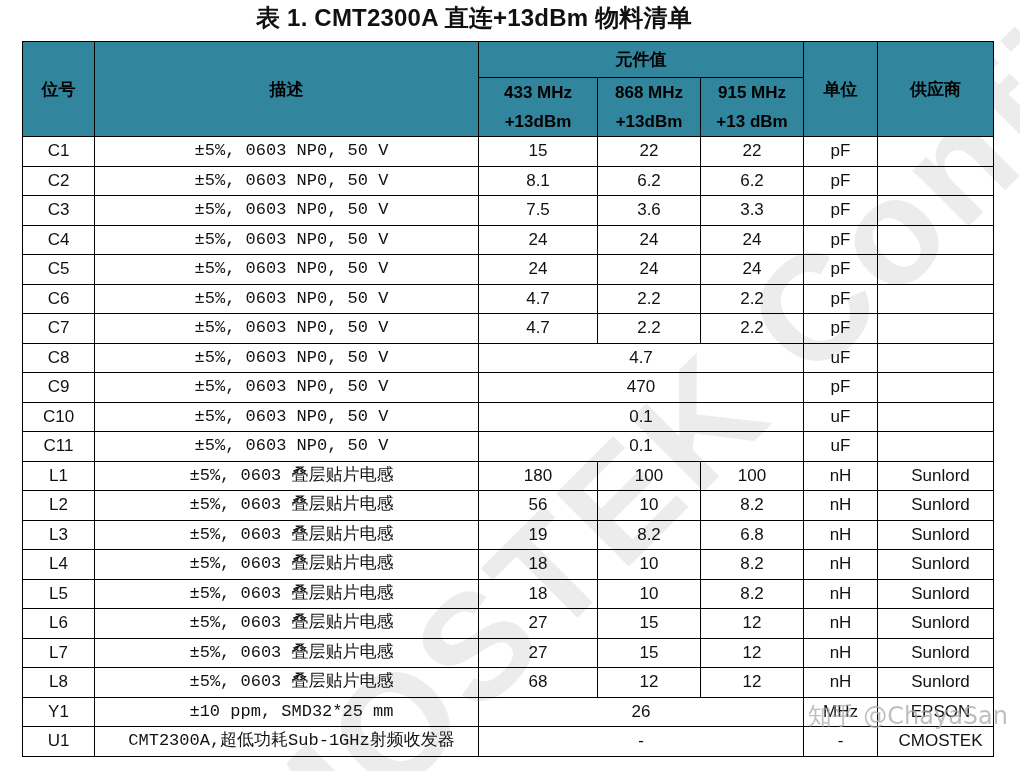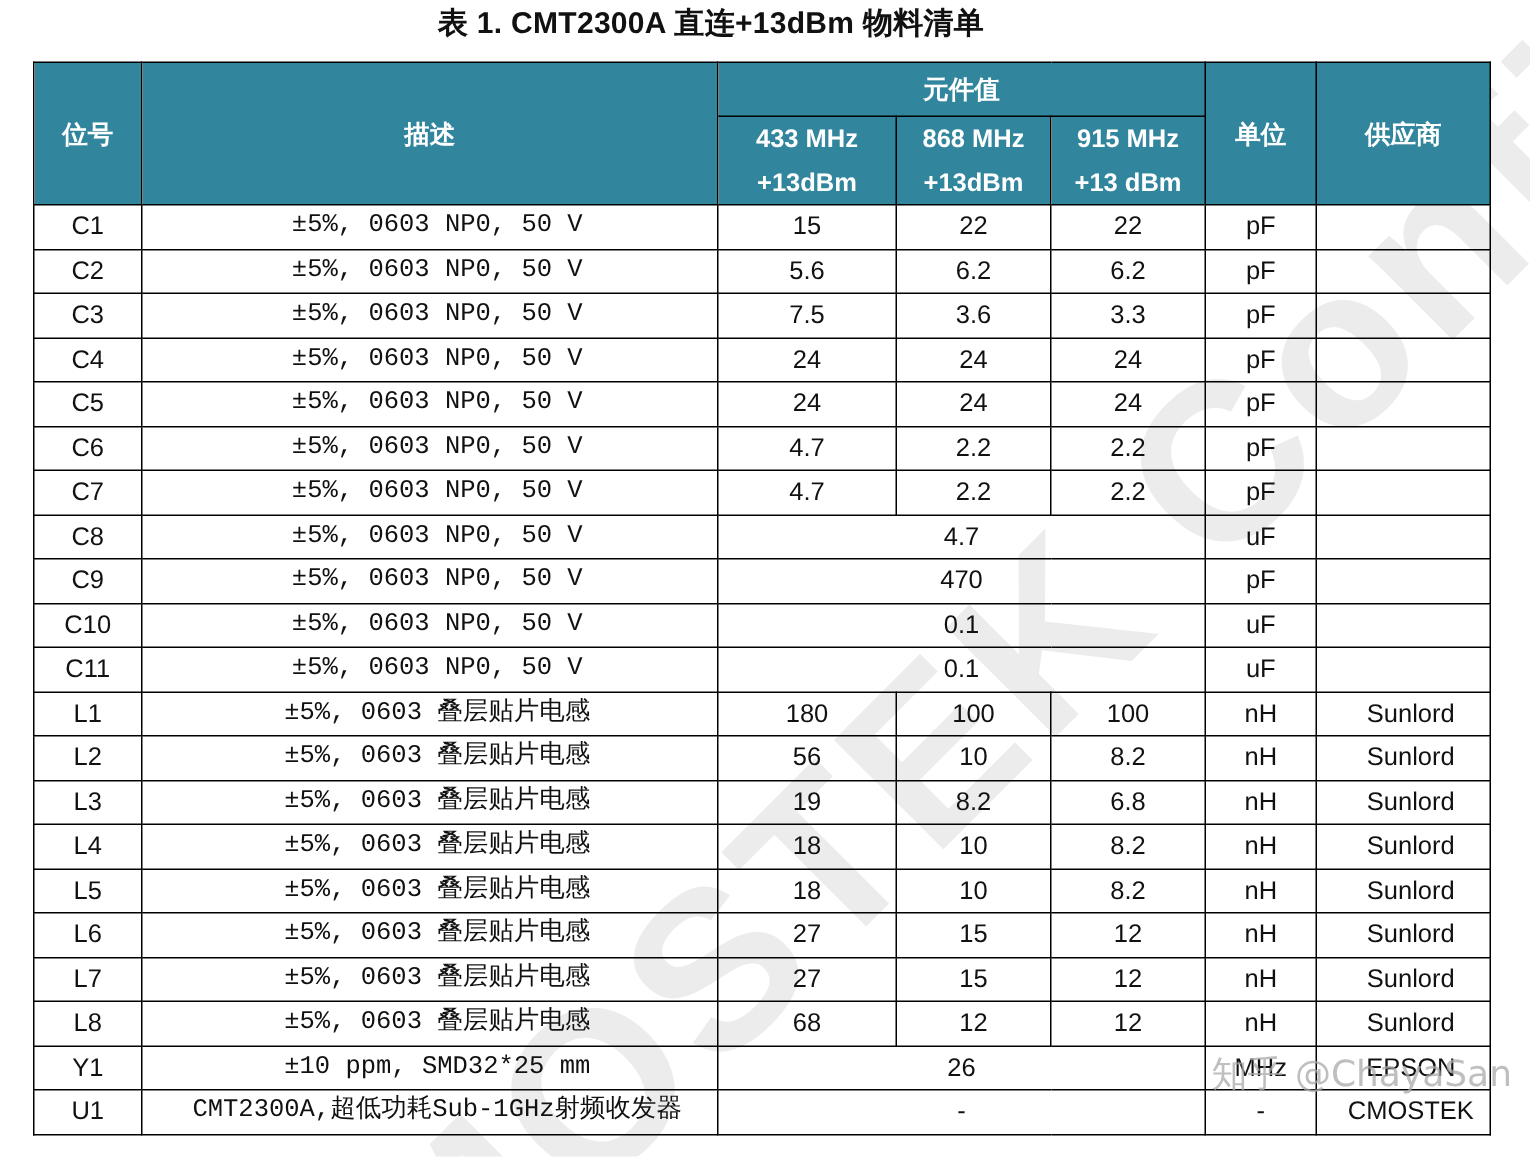--- a/index.html
+++ b/index.html
@@ -1,24 +1,24 @@
 <!DOCTYPE html>
 <html><head>
 <meta charset="utf-8">
 <style>
   html, body { margin:0; padding:0; background:#ffffff; }
   body { width:1020px; height:771px; position:relative; overflow:hidden;
          font-family:"Liberation Sans", "DejaVu Sans", sans-serif; color:#111; }
   .title { position:absolute; left:0; top:2px; width:948px; text-align:center;
-           font-size:20px; font-weight:bold; letter-spacing:0.2px; }
+           font-size:24px; font-weight:bold; letter-spacing:0.2px; }
   table.bom { position:absolute; left:22px; top:41px; border-collapse:collapse;
               table-layout:fixed; width:971px; }
   table.bom td, table.bom th { border:1px solid #000; padding:0; text-align:center;
               font-size:17px; overflow:hidden; white-space:nowrap; }
-  table.bom th { background:#31859C; color:#ffffff; font-weight:bold; font-size:17px; }
+  table.bom th { background:#31859C; color:#000000; font-weight:bold; font-size:17px; }
   .h1 { height:36px; }
   .h2 { height:59px; line-height:29px; }
   .h2 span { display:block; }
   table.bom tbody td { height:28.5px; line-height:28px; }
   td.desc { text-align:left; padding-left:10px !important;font-family:Liberation Mono, monospace; }
   td.supp { text-align:left; padding-left:10px !important; }
   .watermark { position:absolute; pointer-events:none; color:rgba(200,200,200,0.35);
                font-size:150px; font-weight:bold; transform:rotate(-45deg);
                transform-origin:left top; left:120px; top:880px; white-space:nowrap;
                letter-spacing:6px; font-family:"Liberation Sans", sans-serif; }
@@ -72,21 +72,21 @@
         <td class="desc">±5%, 0603 NP0, 50 V</td>
         <td>15</td>
         <td>22</td>
         <td>22</td>
         <td>pF</td>
         <td class="supp"></td>
       </tr>
       <tr>
         <td>C2</td>
         <td class="desc">±5%, 0603 NP0, 50 V</td>
-        <td>5.6</td>
+        <td>8.1</td>
         <td>6.2</td>
         <td>6.2</td>
         <td>pF</td>
         <td class="supp"></td>
       </tr>
       <tr>
         <td>C3</td>
         <td class="desc">±5%, 0603 NP0, 50 V</td>
         <td>7.5</td>
         <td>3.6</td>

